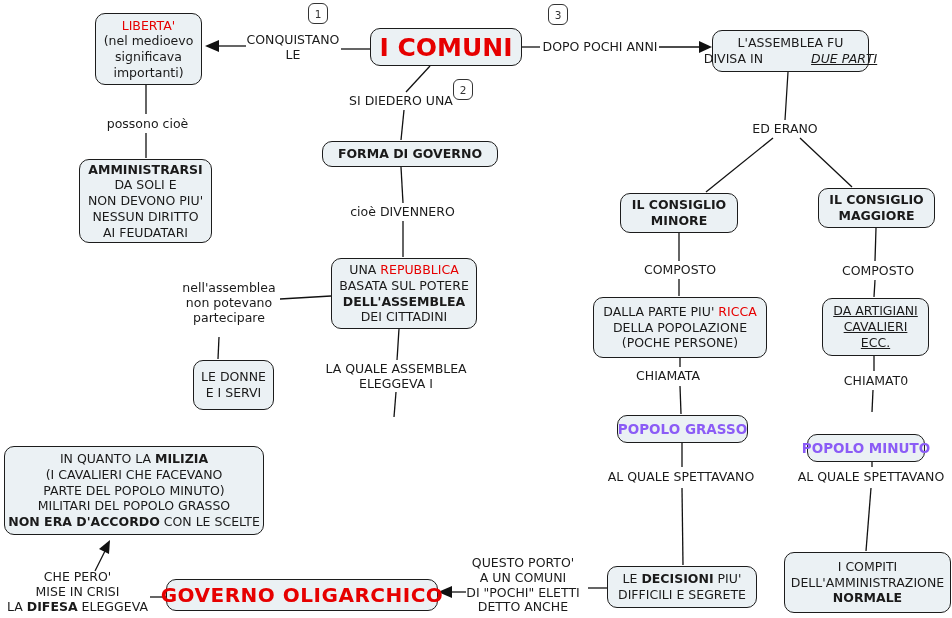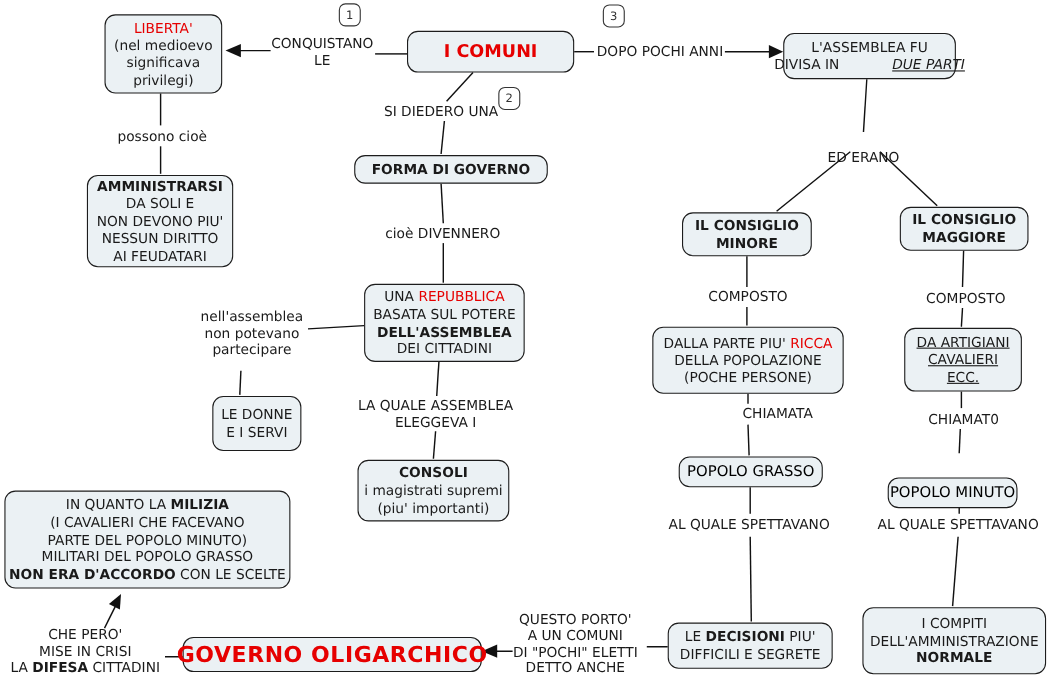--- a/index.html
+++ b/index.html
@@ -15,23 +15,23 @@
   }
   .node div{white-space:nowrap;}
   .lbl{
     position:absolute;box-sizing:border-box;text-align:center;font-size:12.5px;line-height:1.18;
   }
   .lbl div{white-space:nowrap;}
   .red{color:#e60000;}
   .b{font-weight:bold;}
   .u{text-decoration:underline;}
   .iu{font-style:italic;text-decoration:underline;margin-left:44px;}
-  .title-big{font-size:16px;font-weight:bold;color:#e60000;line-height:1;}
+  .title-big{font-size:25px;font-weight:bold;color:#e60000;line-height:1;}
   .title-mid{font-size:20px;font-weight:bold;color:#e60000;line-height:1;letter-spacing:.5px;white-space:nowrap;}
-  .popolo{font-size:13.5px;font-weight:normal;color:#000000;white-space:nowrap;}
+  .popolo{font-size:13.5px;font-weight:bold;color:#8b5cf6;white-space:nowrap;}
   .badge{
     position:absolute;width:20px;height:21px;box-sizing:border-box;background:#ffffff;
     border:1.4px solid #333;border-radius:6px;display:flex;align-items:center;justify-content:center;
     font-size:10.5px;color:#333;
   }
 </style>
 </head>
 <body>
 
 <div id="canvas">
@@ -97,21 +97,21 @@
   <div class="badge" style="left:548px;top:4px">3</div>
 
   <div class="node" style="left:370px;top:28px;width:152px;height:38px">
     <div class="title-big">I COMUNI</div>
   </div>
 
   <div class="node" style="left:95px;top:13px;width:107px;height:72px">
     <div class="red">LIBERTA'</div>
     <div>(nel medioevo</div>
     <div>significava</div>
-    <div>privilegi)</div>
+    <div>importanti)</div>
   </div>
 
   <div class="node" style="left:712px;top:30px;width:157px;height:42px">
     <div>L'ASSEMBLEA FU</div>
     <div><span>DIVISA IN </span><span class="iu">DUE PARTI</span></div>
   </div>
 
   <div class="node" style="left:79px;top:159px;width:133px;height:84px">
     <div class="b">AMMINISTRARSI</div>
     <div>DA SOLI E</div>
@@ -129,25 +129,20 @@
     <div>BASATA SUL POTERE</div>
     <div class="b">DELL'ASSEMBLEA</div>
     <div>DEI CITTADINI</div>
   </div>
 
   <div class="node" style="left:193px;top:360px;width:81px;height:50px">
     <div>LE DONNE</div>
     <div>E I SERVI</div>
   </div>
 
-  <div class="node" style="left:325px;top:418px;width:138px;height:56px">
-    <div class="b">CONSOLI</div>
-    <div>i magistrati supremi</div>
-    <div>(piu' importanti)</div>
-  </div>
 
   <div class="node" style="left:620px;top:193px;width:118px;height:40px">
     <div class="b">IL CONSIGLIO</div>
     <div class="b">MINORE</div>
   </div>
   <div class="node" style="left:818px;top:188px;width:117px;height:40px">
     <div class="b">IL CONSIGLIO</div>
     <div class="b">MAGGIORE</div>
   </div>
 
@@ -202,54 +197,54 @@
   </div>
   <div class="lbl" style="left:342px;top:94px;width:118px">
     <div>SI DIEDERO UNA</div>
   </div>
   <div class="lbl" style="left:100px;top:117px;width:95px">
     <div>possono cioè</div>
   </div>
   <div class="lbl" style="left:345px;top:205px;width:115px">
     <div>cioè DIVENNERO</div>
   </div>
-  <div class="lbl" style="left:745px;top:136px;width:80px">
+  <div class="lbl" style="left:745px;top:122px;width:80px">
     <div>ED ERANO</div>
   </div>
   <div class="lbl" style="left:180px;top:281px;width:98px">
     <div>nell'assemblea</div>
     <div>non potevano</div>
     <div>partecipare</div>
   </div>
   <div class="lbl" style="left:322px;top:362px;width:148px">
     <div>LA QUALE ASSEMBLEA</div>
     <div>ELEGGEVA I</div>
   </div>
   <div class="lbl" style="left:639px;top:263px;width:82px">
     <div>COMPOSTO</div>
   </div>
   <div class="lbl" style="left:837px;top:264px;width:82px">
     <div>COMPOSTO</div>
   </div>
-  <div class="lbl" style="left:668px;top:369px;width:78px">
+  <div class="lbl" style="left:629px;top:369px;width:78px">
     <div>CHIAMATA</div>
   </div>
   <div class="lbl" style="left:836px;top:374px;width:80px">
     <div>CHIAMAT0</div>
   </div>
   <div class="lbl" style="left:602px;top:470px;width:158px">
     <div>AL QUALE SPETTAVANO</div>
   </div>
   <div class="lbl" style="left:795px;top:470px;width:152px">
     <div>AL QUALE SPETTAVANO</div>
   </div>
   <div class="lbl" style="left:5px;top:570px;width:145px">
     <div>CHE PERO'</div>
     <div>MISE IN CRISI</div>
-    <div><span>LA </span><span class="b">DIFESA</span><span> CITTADINI</span></div>
+    <div><span>LA </span><span class="b">DIFESA</span><span> ELEGGEVA</span></div>
   </div>
   <div class="lbl" style="left:460px;top:556px;width:126px">
     <div>QUESTO PORTO'</div>
     <div>A UN COMUNI</div>
     <div>DI "POCHI" ELETTI</div>
     <div>DETTO ANCHE</div>
   </div>
 
 </div>
 

